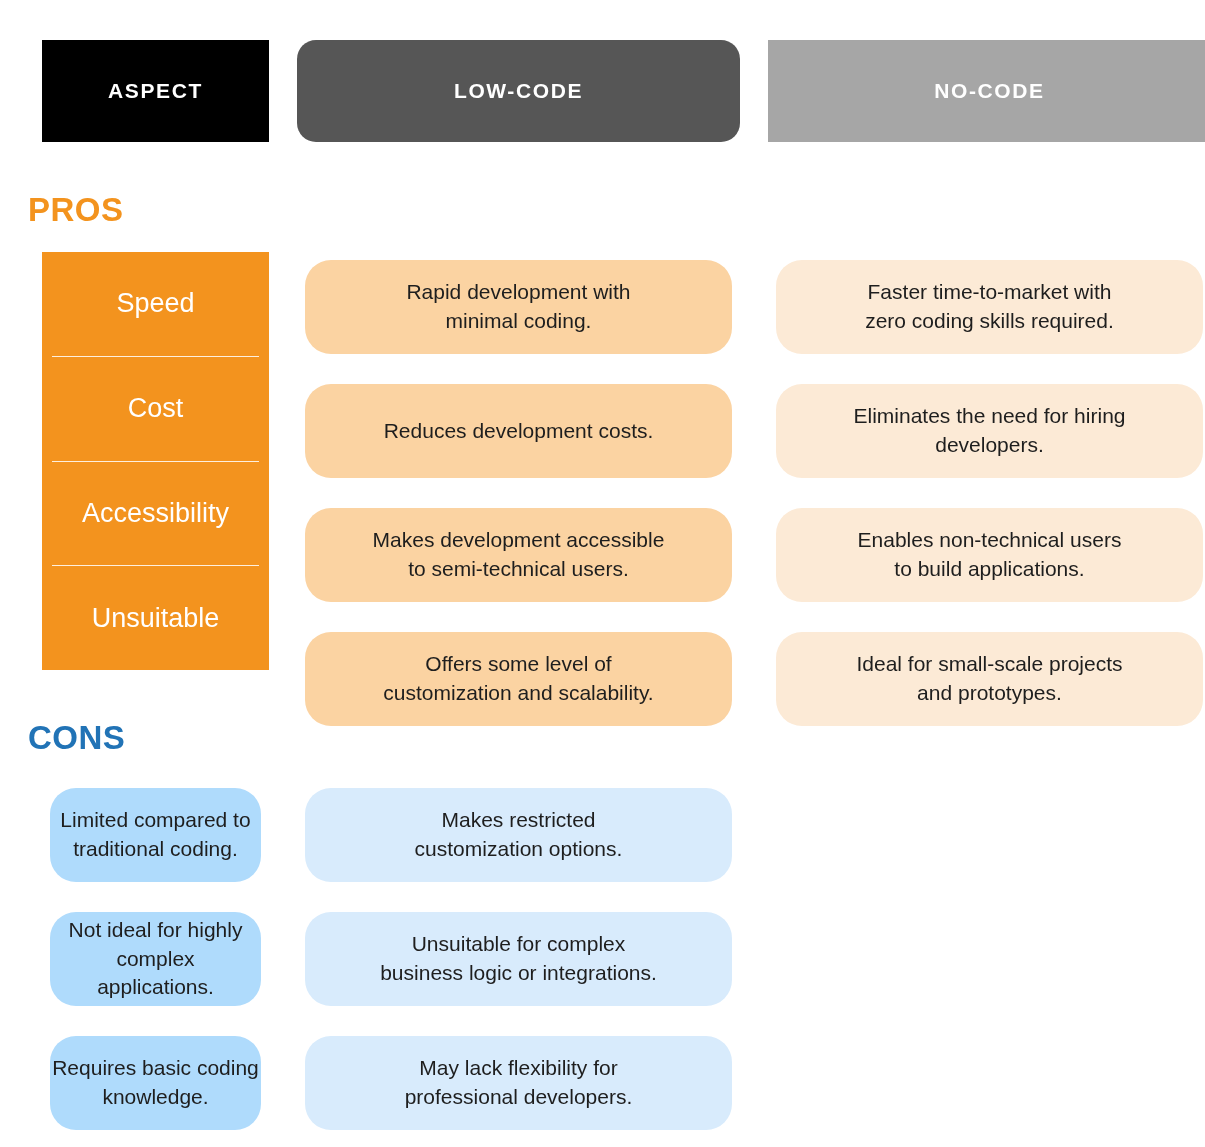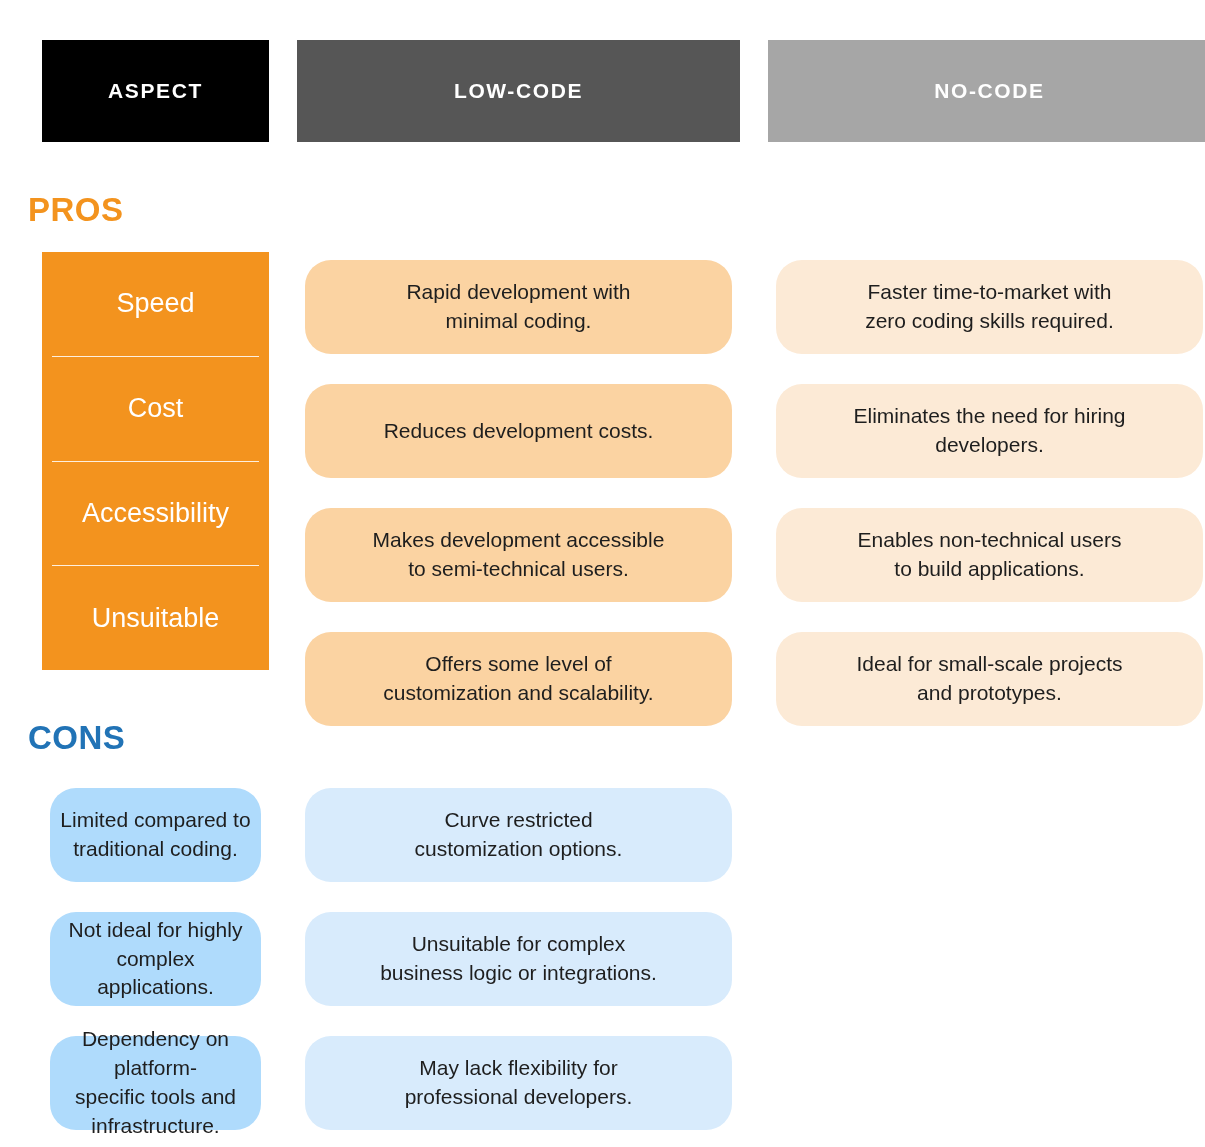--- a/index.html
+++ b/index.html
@@ -22,21 +22,21 @@
     display: flex;
     align-items: center;
     justify-content: center;
     color: #ffffff;
     font-weight: bold;
     font-size: 21px;
     letter-spacing: 1.6px;
     text-transform: uppercase;
   }
   .header-aspect { background: var(--c-header-aspect); }
-  .header-low    { background: var(--c-header-low); }
+  .header-low    { background: var(--c-header-low); border-radius: 19px; }
   .header-no     { background: var(--c-header-no); }
   
   .section-title {
     font-size: 33px;
     font-weight: 800;
     letter-spacing: 0.5px;
     margin: 41px 0 15px 2px;
   }
   .title-pros { color: var(--c-pros-accent); }
   .title-cons { color: var(--c-cons-accent); }
@@ -147,27 +147,25 @@
 
 <div class="section-title title-cons">CONS</div>
 
 <div class="grid3 cons">
 
   <div class="cells-col">
     <div class="cell cell-low">Limited compared to
 traditional coding.</div>
     <div class="cell cell-low">Not ideal for highly complex
 applications.</div>
-    <div class="cell cell-low">Dependency on platform-
-specific tools and infrastructure.</div>
     <div class="cell cell-low">Requires basic coding
 knowledge.</div>
   </div>
 
   <div class="cells-col">
-    <div class="cell cell-no">Curve restricted
+    <div class="cell cell-no">Makes restricted
 customization options.</div>
     <div class="cell cell-no">Unsuitable for complex
 business logic or integrations.</div>
     <div class="cell cell-no">May lack flexibility for
 professional developers.</div>
   </div>
 </div>
 
 </body></html>

